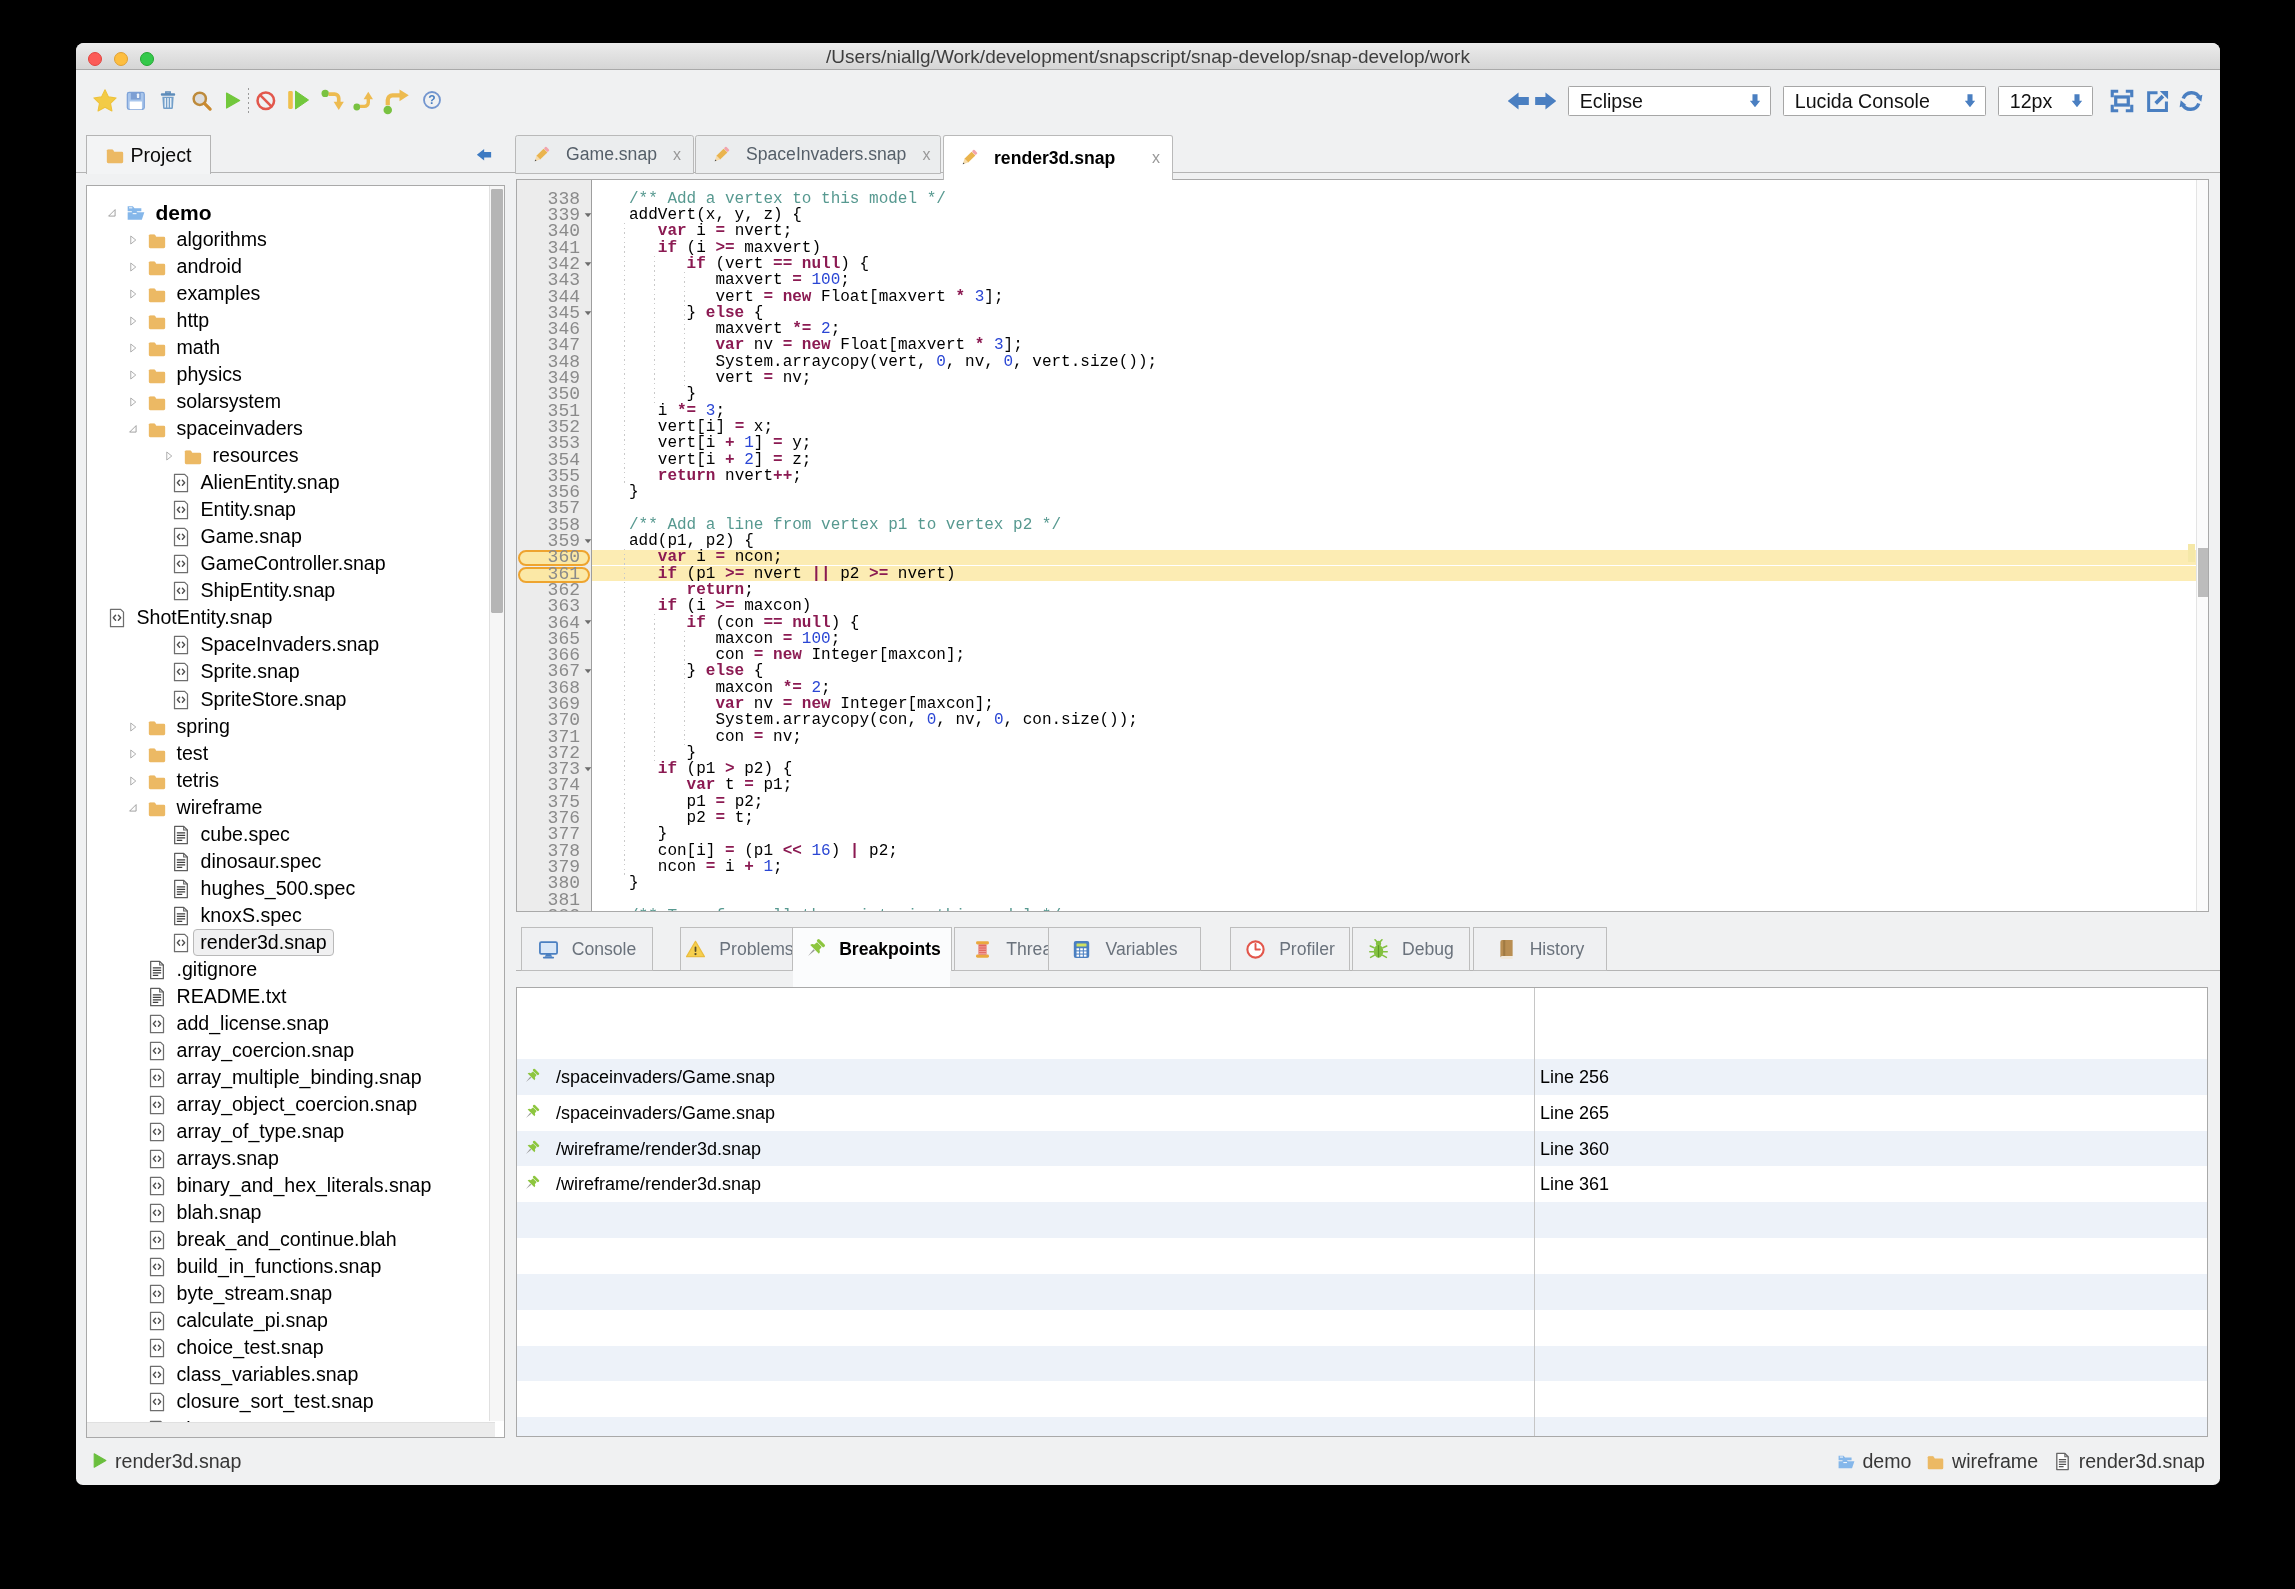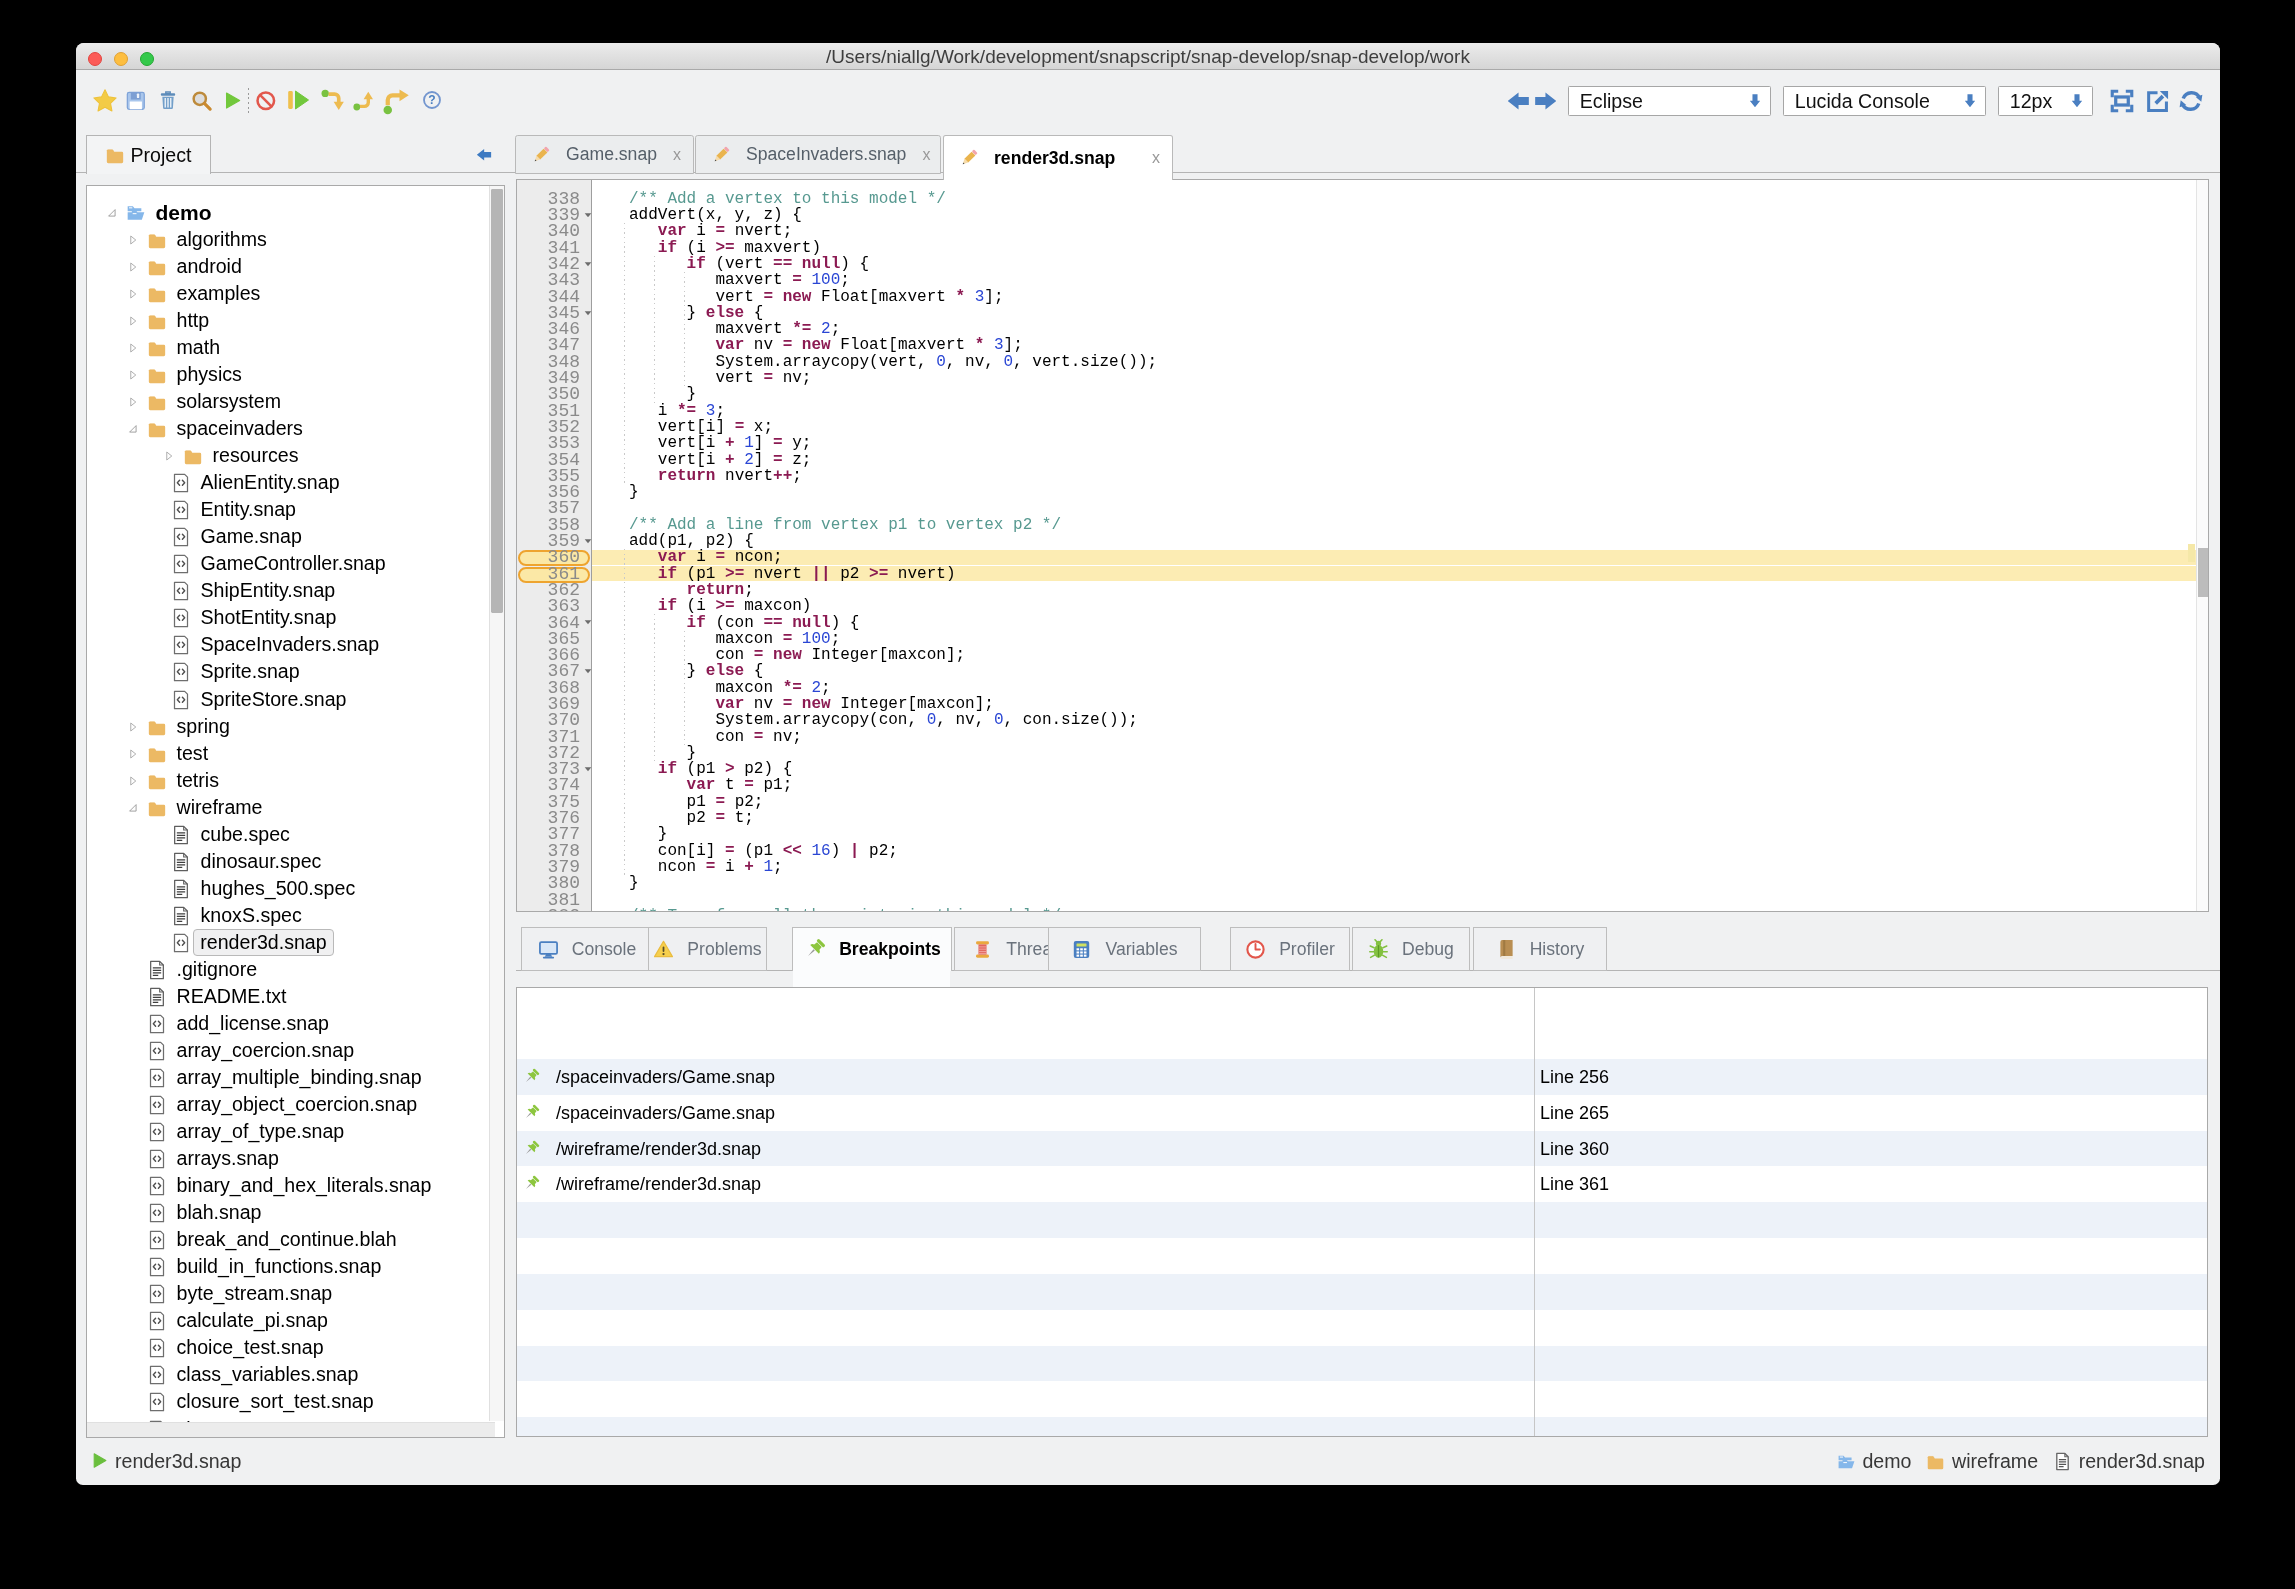--- a/index.html
+++ b/index.html
@@ -404,21 +404,21 @@
       <div class="trow" style="top:391px;padding-left:64px">
         <span class="tri"></span>
         <span class="ticon">
           <svg width="20" height="20" viewBox="0 0 24 24" style="">
             <path d="M4.2 1.6 H16.4 L19.8 5 V22.4 H4.2 Z" fill="#fff" stroke="#6e6e6e" stroke-width="1.5" stroke-linejoin="round"></path>
             <path d="M10.3 8.6 L7.6 11.6 L10.3 14.6 M13.7 8.6 L16.4 11.6 L13.7 14.6" fill="none" stroke="#4f4f4f" stroke-width="1.7" stroke-linecap="round" stroke-linejoin="round"></path>
           </svg>
         </span>
         <span class="tl">ShipEntity.snap</span>
       </div>
-      <div class="trow" style="top:418px;padding-left:64px">
+      <div class="trow" style="top:418px;">
         <span class="tri"></span>
         <span class="ticon">
           <svg width="20" height="20" viewBox="0 0 24 24" style="">
             <path d="M4.2 1.6 H16.4 L19.8 5 V22.4 H4.2 Z" fill="#fff" stroke="#6e6e6e" stroke-width="1.5" stroke-linejoin="round"></path>
             <path d="M10.3 8.6 L7.6 11.6 L10.3 14.6 M13.7 8.6 L16.4 11.6 L13.7 14.6" fill="none" stroke="#4f4f4f" stroke-width="1.7" stroke-linecap="round" stroke-linejoin="round"></path>
           </svg>
         </span>
         <span class="tl">ShotEntity.snap</span>
       </div>
       <div class="trow" style="top:445px;padding-left:64px">
@@ -845,21 +845,21 @@
     <div class="a btab" style="left:445px;width:132px">
       <span class="bicon">
         <svg width="21" height="21" viewBox="0 0 24 24" style="">
           <rect x="2.2" y="3.6" width="19.6" height="13.4" rx="1.6" fill="#d9e7f7" stroke="#4a7fc1" stroke-width="2"></rect>
           <path d="M9.4 17 h5.2 l1.6 3.4 h-8.4 Z" fill="#4a7fc1"></path>
           <rect x="5.6" y="20.4" width="12.8" height="1.8" rx="0.9" fill="#4a7fc1"></rect>
         </svg>
       </span>
       <span>Console</span>
     </div>
-    <div class="a btab" style="left:572px;width:119px">
+    <div class="a btab" style="left:604px;width:119px">
       <span class="bicon">
         <svg width="21" height="21" viewBox="0 0 24 24" style="">
           <path d="M12 2.6 L22.2 20.2 H1.8 Z" fill="#f6cf4d" stroke="#eabc3f" stroke-width="1.4" stroke-linejoin="round"></path>
           <rect x="11" y="8.6" width="2" height="6.2" rx="1" fill="#584d2a"></rect>
           <circle cx="12" cy="17.2" r="1.3" fill="#584d2a"></circle>
         </svg>
       </span>
       <span>Problems</span>
     </div>
     <div class="a btab bact" style="left:716px;width:160px">

